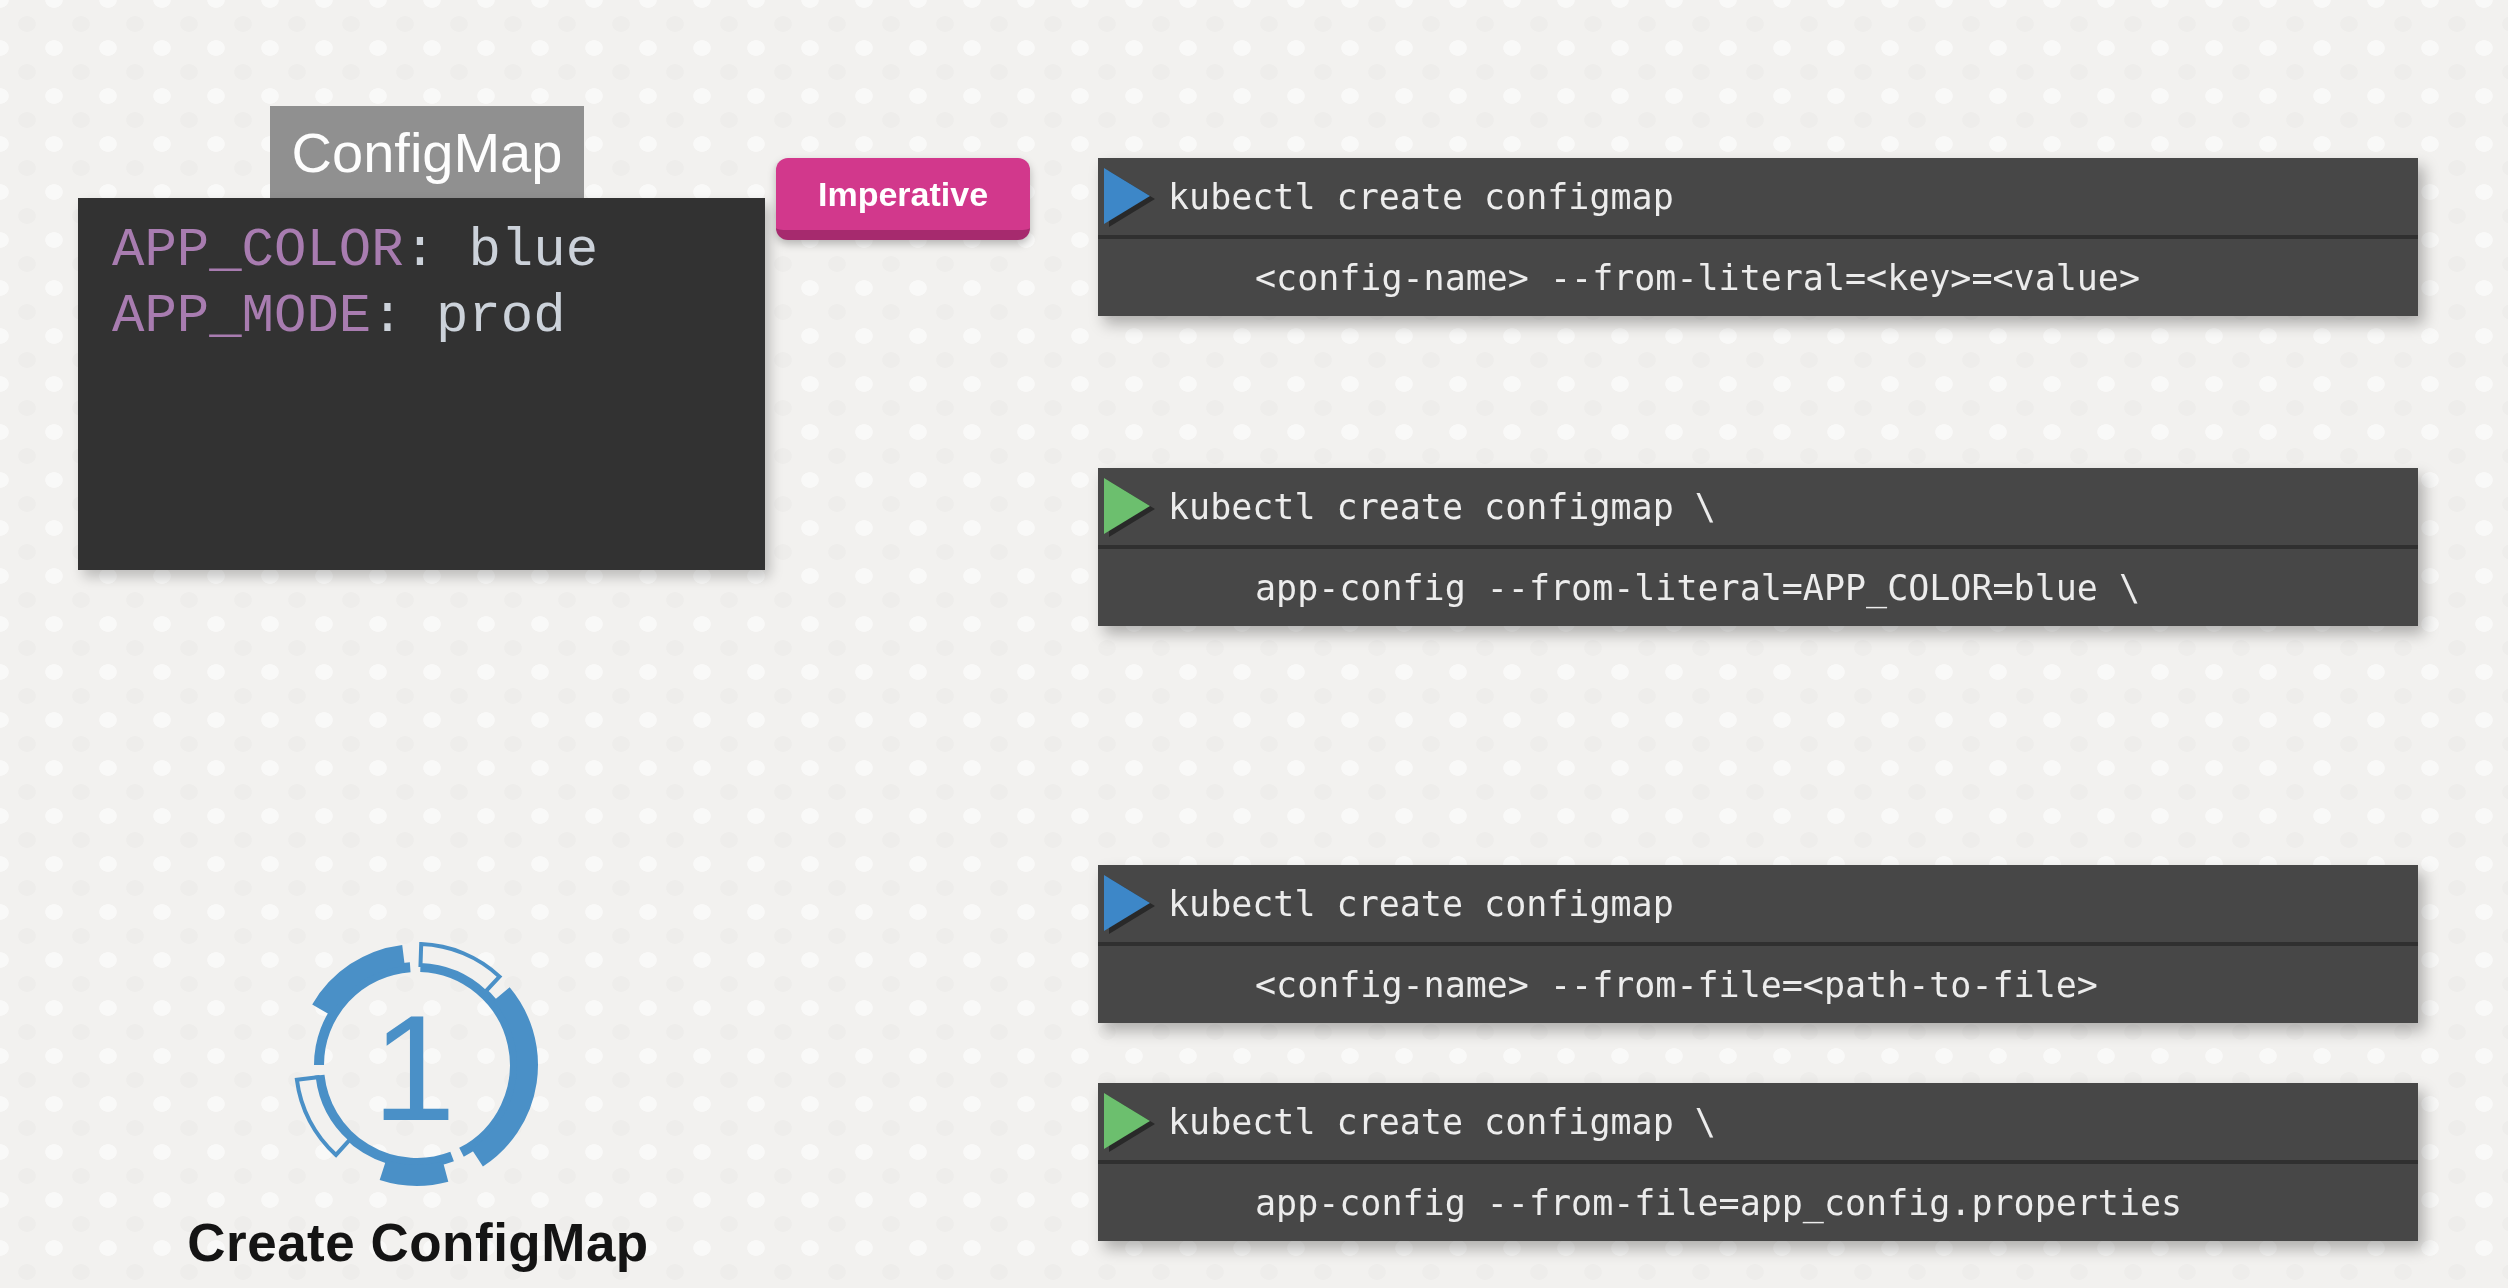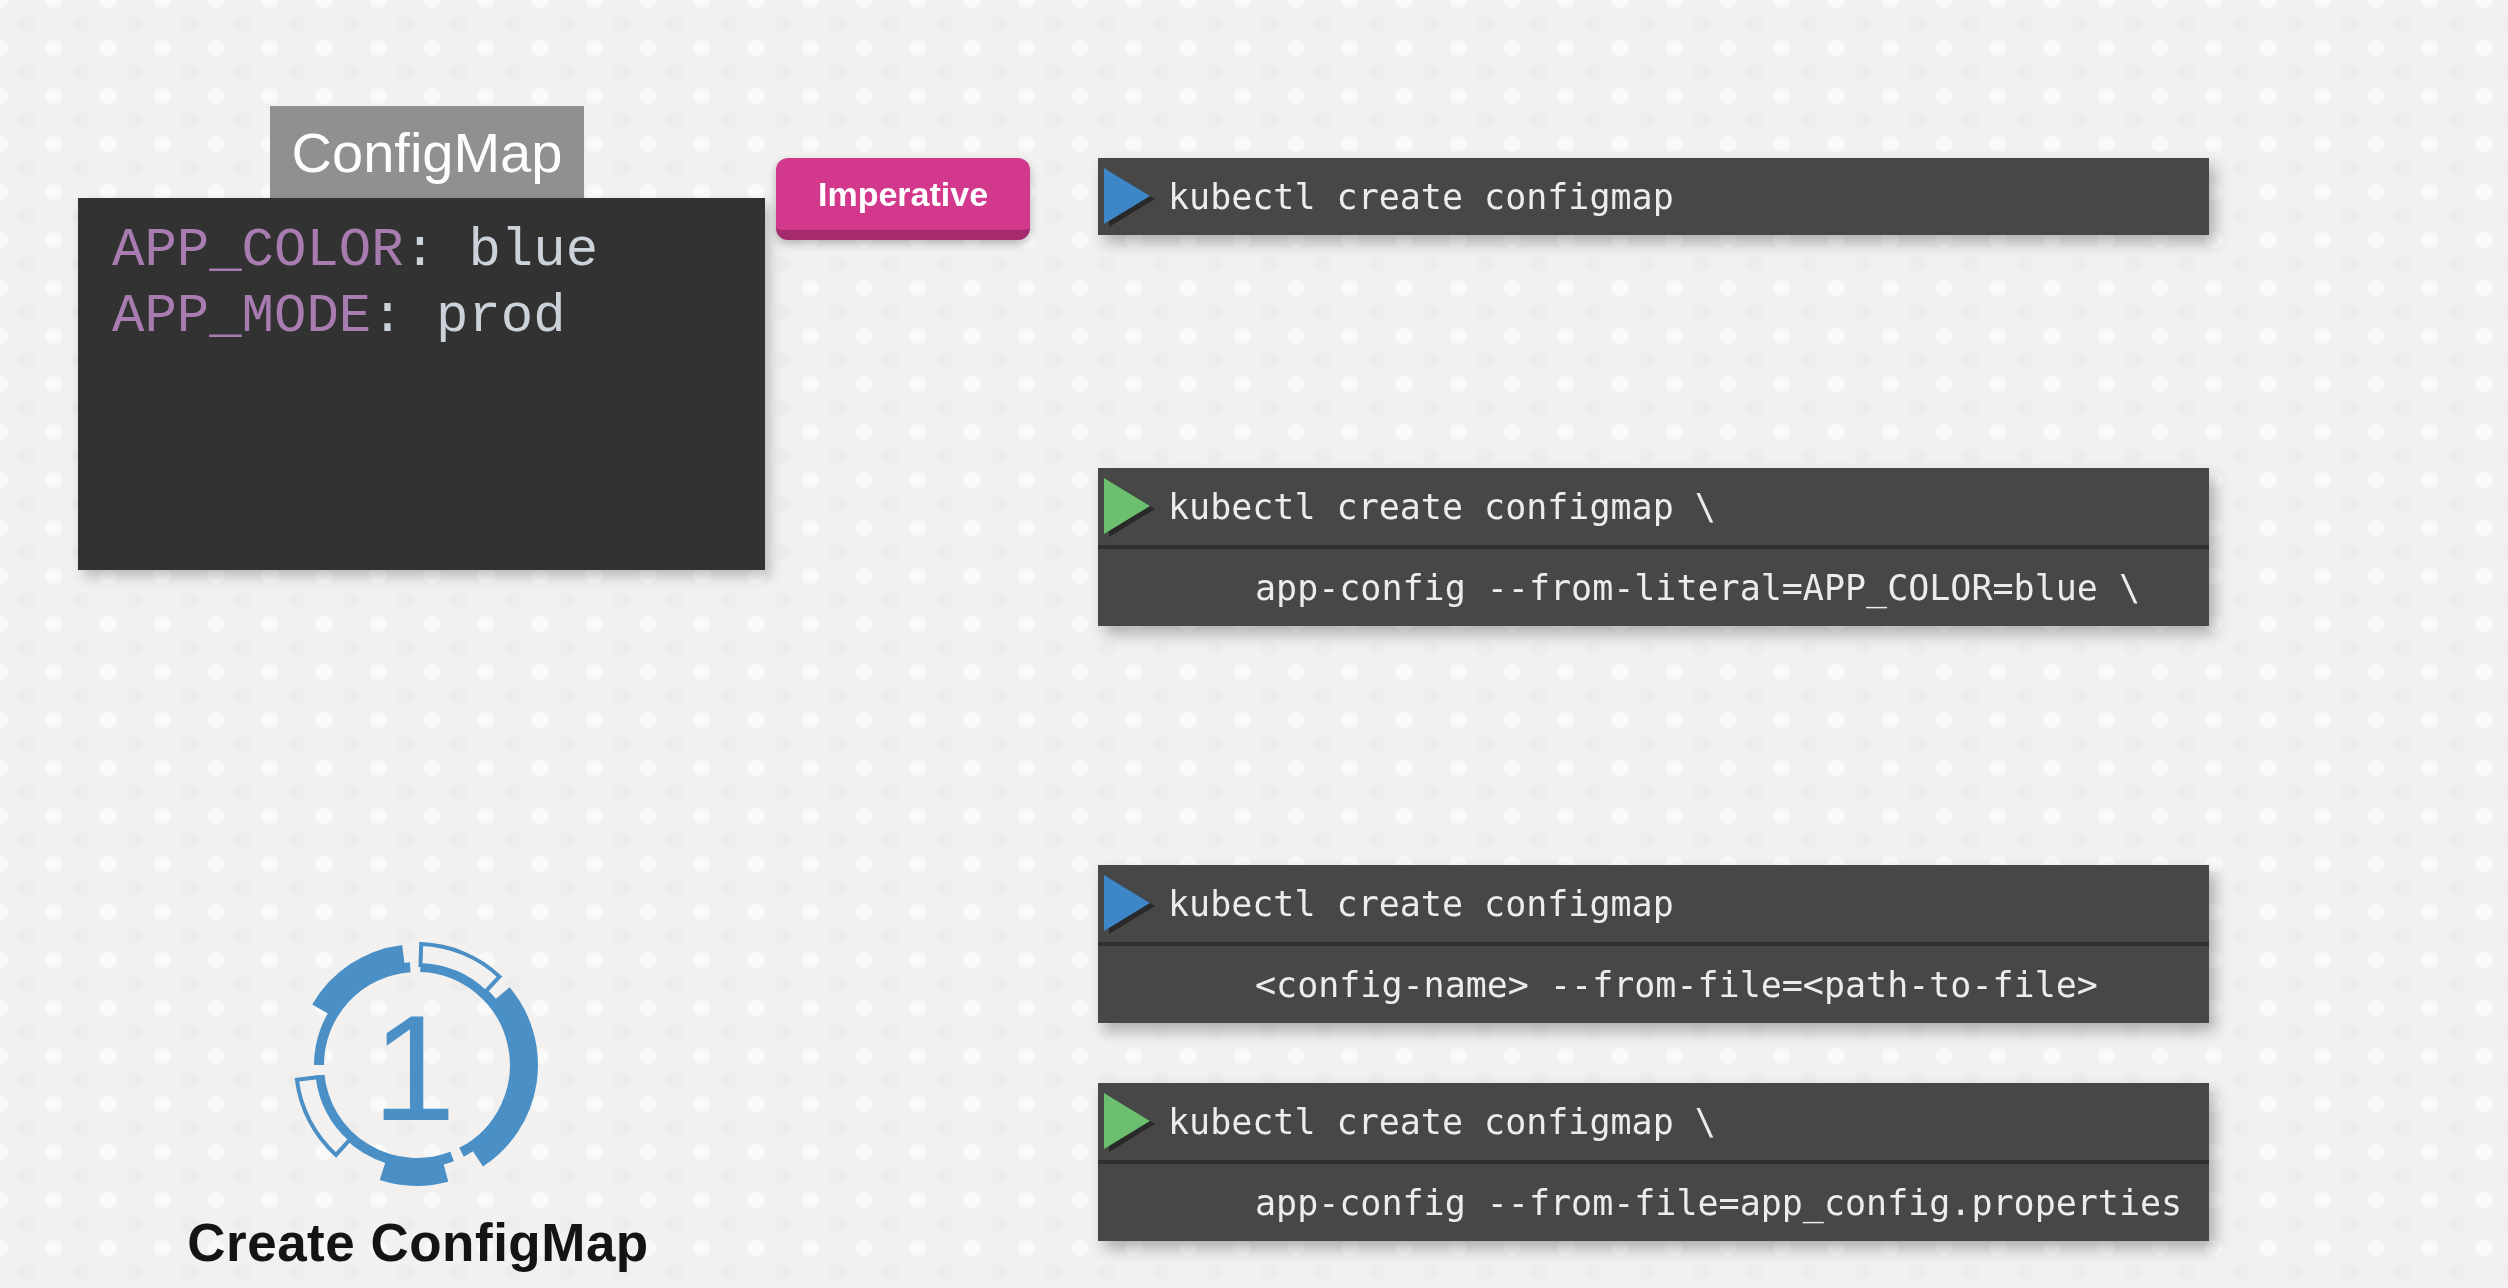--- a/index.html
+++ b/index.html
@@ -45,21 +45,21 @@
     background:var(--badge-pink,#d2388c);
     border-bottom:10px solid var(--badge-pink-dark,#a62a6e);
     border-radius:12px;
     color:#ffffff;font-weight:bold;font-size:34px;
     display:flex;align-items:center;justify-content:center;
     box-shadow:0 4px 8px rgba(0,0,0,0.25);
   }
 
   
   .cmd-box{
-    position:absolute;left:1098px;width:1111px;
+    position:absolute;left:1098px;width:1320px;
     box-shadow:6px 8px 14px rgba(0,0,0,0.28);
   }
   .cmd-row{
     position:relative;height:77px;background:var(--cmd-bg,#474747);
     border-bottom:4px solid #303030;
     display:flex;align-items:center;
   }
   .cmd-row:last-child{border-bottom:none;}
   .cmd-text{
     white-space:pre;color:var(--cmd-text,#ececec);
@@ -99,20 +99,23 @@
     <div class="code-line"><span class="ck">APP_COLOR</span><span class="cp">: </span><span class="cv">blue</span></div>
     <div class="code-line"><span class="ck">APP_MODE</span><span class="cp">: </span><span class="cv">prod</span></div>
   </div>
 
   <div class="badge">Imperative</div>
 
   <div class="cmd-box" style="top:158px">
     <div class="cmd-row">
       <span class="play"></span>
       <span class="cmd-text i0">kubectl create configmap</span>
+    </div>
+    <div class="cmd-row">
+      <span class="cmd-text i1">&lt;config-name&gt; --from-literal=&lt;key&gt;=&lt;value&gt;</span>
     </div>
   </div>
 
   <div class="cmd-box" style="top:468px">
     <div class="cmd-row">
       <span class="play green"></span>
       <span class="cmd-text i0">kubectl create configmap \</span>
     </div>
     <div class="cmd-row">
       <span class="cmd-text i1">app-config --from-literal=APP_COLOR=blue \</span>

